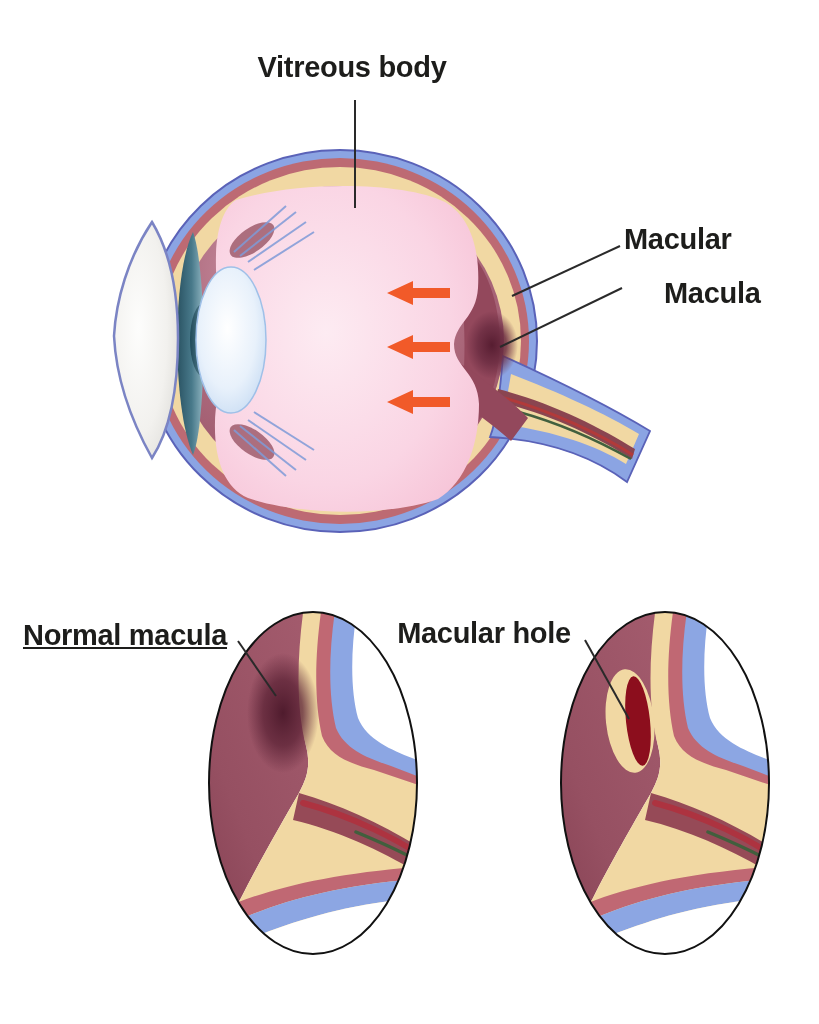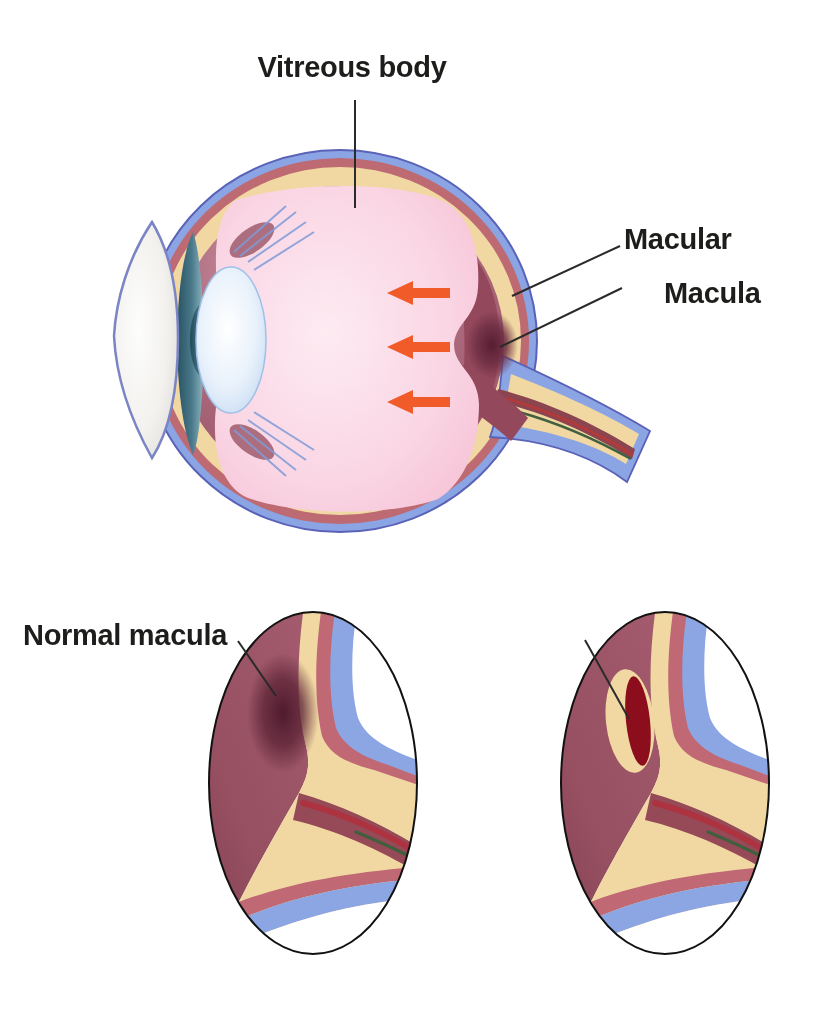--- a/index.html
+++ b/index.html
@@ -175,15 +175,16 @@
     <line x1="620" y1="246" x2="512" y2="296"></line>
     <line x1="622" y1="288" x2="500" y2="347"></line>
     <line x1="238" y1="641" x2="276" y2="696"></line>
     <line x1="585" y1="640" x2="629" y2="719"></line>
   </g>
 </svg>
 
 <div class="lbl centered" style="left:352px;top:52px;">Vitreous body</div>
 <div class="lbl" style="left:624px;top:224px;">Macular</div>
 <div class="lbl" style="left:624px;top:278px;margin-left:40px;">Macula</div>
-<div class="lbl centered" style="left:125px;top:620px;">Normal macula</div>
+<div class="lbl centered" style="left:125px;top:620px;text-decoration:underline;">Normal macula</div>
+<div class="lbl centered" style="left:484px;top:618px;">Macular hole</div>
 
 </div>
 
 </body></html>

